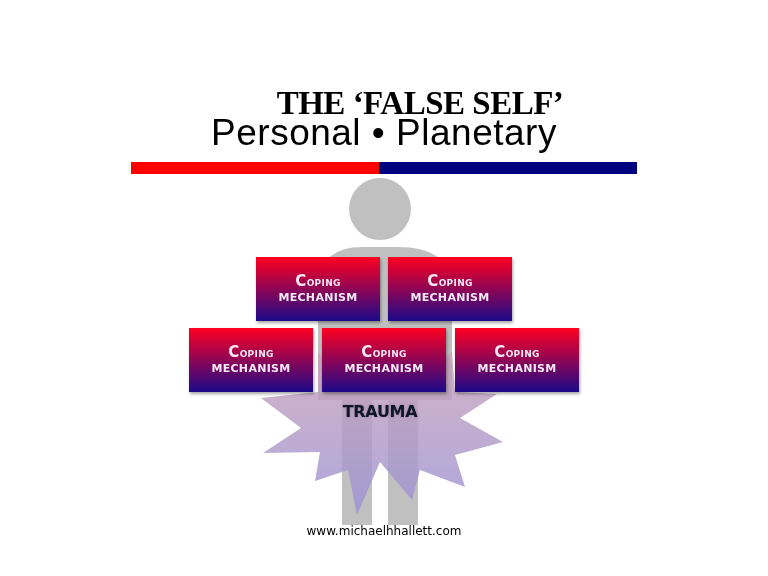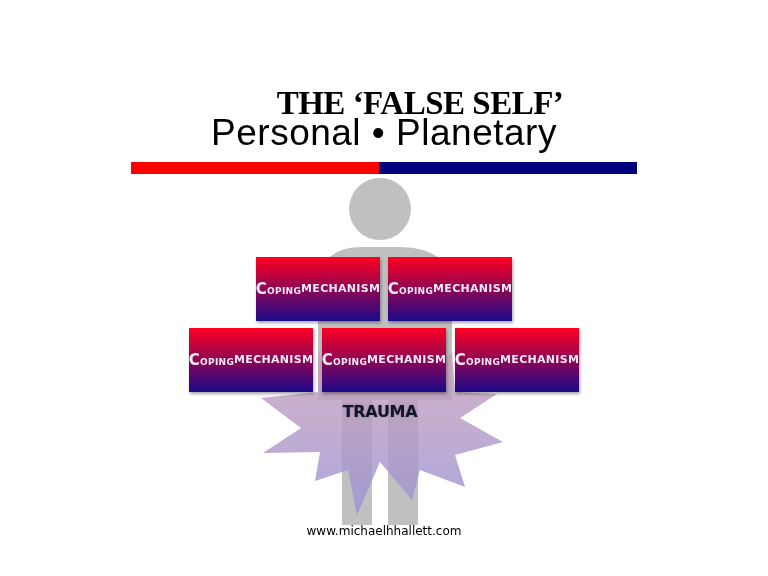--- a/index.html
+++ b/index.html
@@ -4,21 +4,21 @@
 <style>
   html, body { margin: 0; padding: 0; }
   body { width: 768px; height: 576px; background: #ffffff; position: relative; overflow: hidden; font-family: "Liberation Sans", sans-serif; }
   .title { position: absolute; left: 0; width: 768px; text-align: center; color: #000; }
   .title-1 { top: 85px; font-size: 33px; font-weight: bold; letter-spacing: -0.5px; font-family: Liberation Serif, serif; margin-left: 36px; }
   .title-2 { top: 112px; font-size: 37px; font-weight: normal; font-family: Liberation Sans, sans-serif; letter-spacing: 0.5px; }
   .divider { position: absolute; top: 162px; height: 12px; }
   .divider-red { left: 131px; width: 248px; }
   .divider-blue { left: 379px; width: 258px; }
   svg.figure { position: absolute; left: 0; top: 0; }
-  .box { position: absolute; width: 124px; height: 64px; box-shadow: 1px 2px 3px rgba(0,0,0,0.35); display: flex; align-items: center; justify-content: center; color: #f6e9f6; font-family: "DejaVu Sans", sans-serif; font-weight: bold; }
+  .box { position: absolute; width: 124px; height: 64px; box-shadow: 1px 2px 3px rgba(0,0,0,0.35); display: flex; flex-direction: column; align-items: center; justify-content: center; color: #f6e9f6; font-family: "DejaVu Sans", sans-serif; font-weight: bold; }
   .box .l1 { font-size: 13px; font-variant: small-caps; letter-spacing: 0.3px; line-height: 17px; }
   .box .l1::first-letter { font-size: 15px; }
   .box .l2 { font-size: 11px; letter-spacing: 0.3px; line-height: 16px; }
   .trauma { position: absolute; left: 330px; width: 100px; top: 402px; text-align: center; color: #0f172a; font-weight: bold; font-size: 16px; font-family: "DejaVu Sans", sans-serif; letter-spacing: -0.3px; text-shadow: 0 0 2px rgba(80,40,80,0.4); }
   .url { position: absolute; left: 0; width: 768px; top: 524px; text-align: center; font-size: 12px; color: #000; font-family: "DejaVu Sans", sans-serif; }
 </style>
 </head>
 <body>
 
 <div class="title title-1">THE ‘FALSE SELF’</div>

